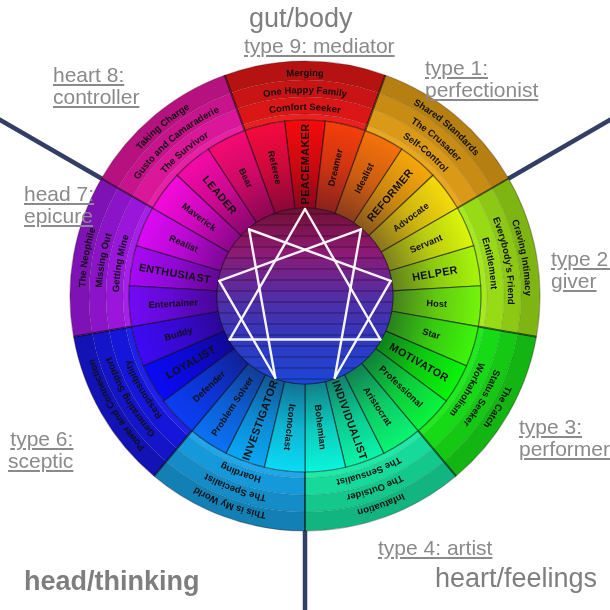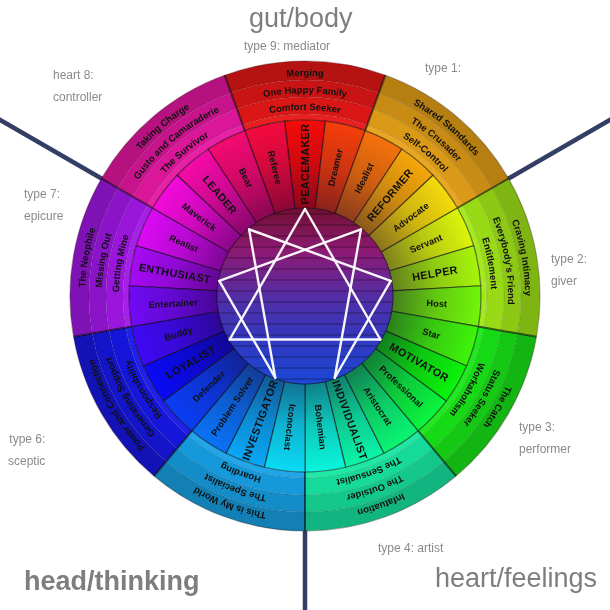--- a/index.html
+++ b/index.html
@@ -1,19 +1,19 @@
 <!DOCTYPE html>
 <html><head>
 <meta charset="utf-8">
 <style>
   html,body{margin:0;padding:0;background:#ffffff;}
   #stage{position:relative;width:610px;height:610px;background:#ffffff;overflow:hidden;
          font-family:"Liberation Sans", sans-serif;}
   #wheel-svg{position:absolute;left:0;top:0;}
-  .lbl{position:absolute;color:#8a8a8a;font-size:12px;line-height:22px;white-space:nowrap;}
+  .lbl{position:absolute;color:#8a8a8a;font-size:21px;line-height:22px;white-space:nowrap;text-decoration:underline;}
   .big{position:absolute;color:#7e7e7e;font-size:27px;line-height:30px;white-space:nowrap;}
 </style>
 </head>
 <body>
 
 <div id="stage">
 
   <svg id="wheel-svg" width="610" height="610">
       <defs>
         <radialGradient id="innershade" gradientUnits="userSpaceOnUse" cx="305" cy="296" r="176">
@@ -235,23 +235,23 @@
         <text transform="translate(199.1201971430035,217.1744499101747) rotate(396.6669999999999)" text-anchor="middle" dominant-baseline="central" font-size="9.2" font-weight="bold" letter-spacing="0.1" fill="#101010" font-family="&quot;Liberation Sans&quot;,sans-serif">Maverick</text>
         <text transform="translate(245.75782195393901,178.0408361323343) rotate(423.333)" text-anchor="middle" dominant-baseline="central" font-size="9.2" font-weight="bold" letter-spacing="0.1" fill="#101010" font-family="&quot;Liberation Sans&quot;,sans-serif">Bear</text>
       </g>
     </svg>
 
   <div class="big" style="left:249px;top:3px;">gut/body</div>
   <div class="lbl" style="left:244px;top:35px;">type 9: mediator</div>
 
   <div class="lbl" style="left:53px;top:64px;"><span>heart 8:</span><br><span>controller</span></div>
 
-  <div class="lbl" style="left:425px;top:57px;"><span>type 1:</span><br></div>
-
-  <div class="lbl" style="left:24px;top:183px;"><span>type 7:</span><br><span>epicure</span></div>
+  <div class="lbl" style="left:425px;top:57px;"><span>type 1:</span><br><span>perfectionist</span></div>
+
+  <div class="lbl" style="left:24px;top:183px;"><span>head 7:</span><br><span>epicure</span></div>
 
   <div class="lbl" style="left:551px;top:248px;"><span>type 2:</span><br><span>giver</span></div>
 
   <div class="lbl" style="left:8px;top:428px;text-align:right;"><span>type 6:</span><br><span>sceptic</span></div>
 
   <div class="lbl" style="left:519px;top:416px;"><span>type 3:</span><br><span>performer</span></div>
 
   <div class="lbl" style="left:378px;top:537px;">type 4: artist</div>
 
   <div class="big" style="left:24px;top:566px;font-weight:bold;">head/thinking</div>

